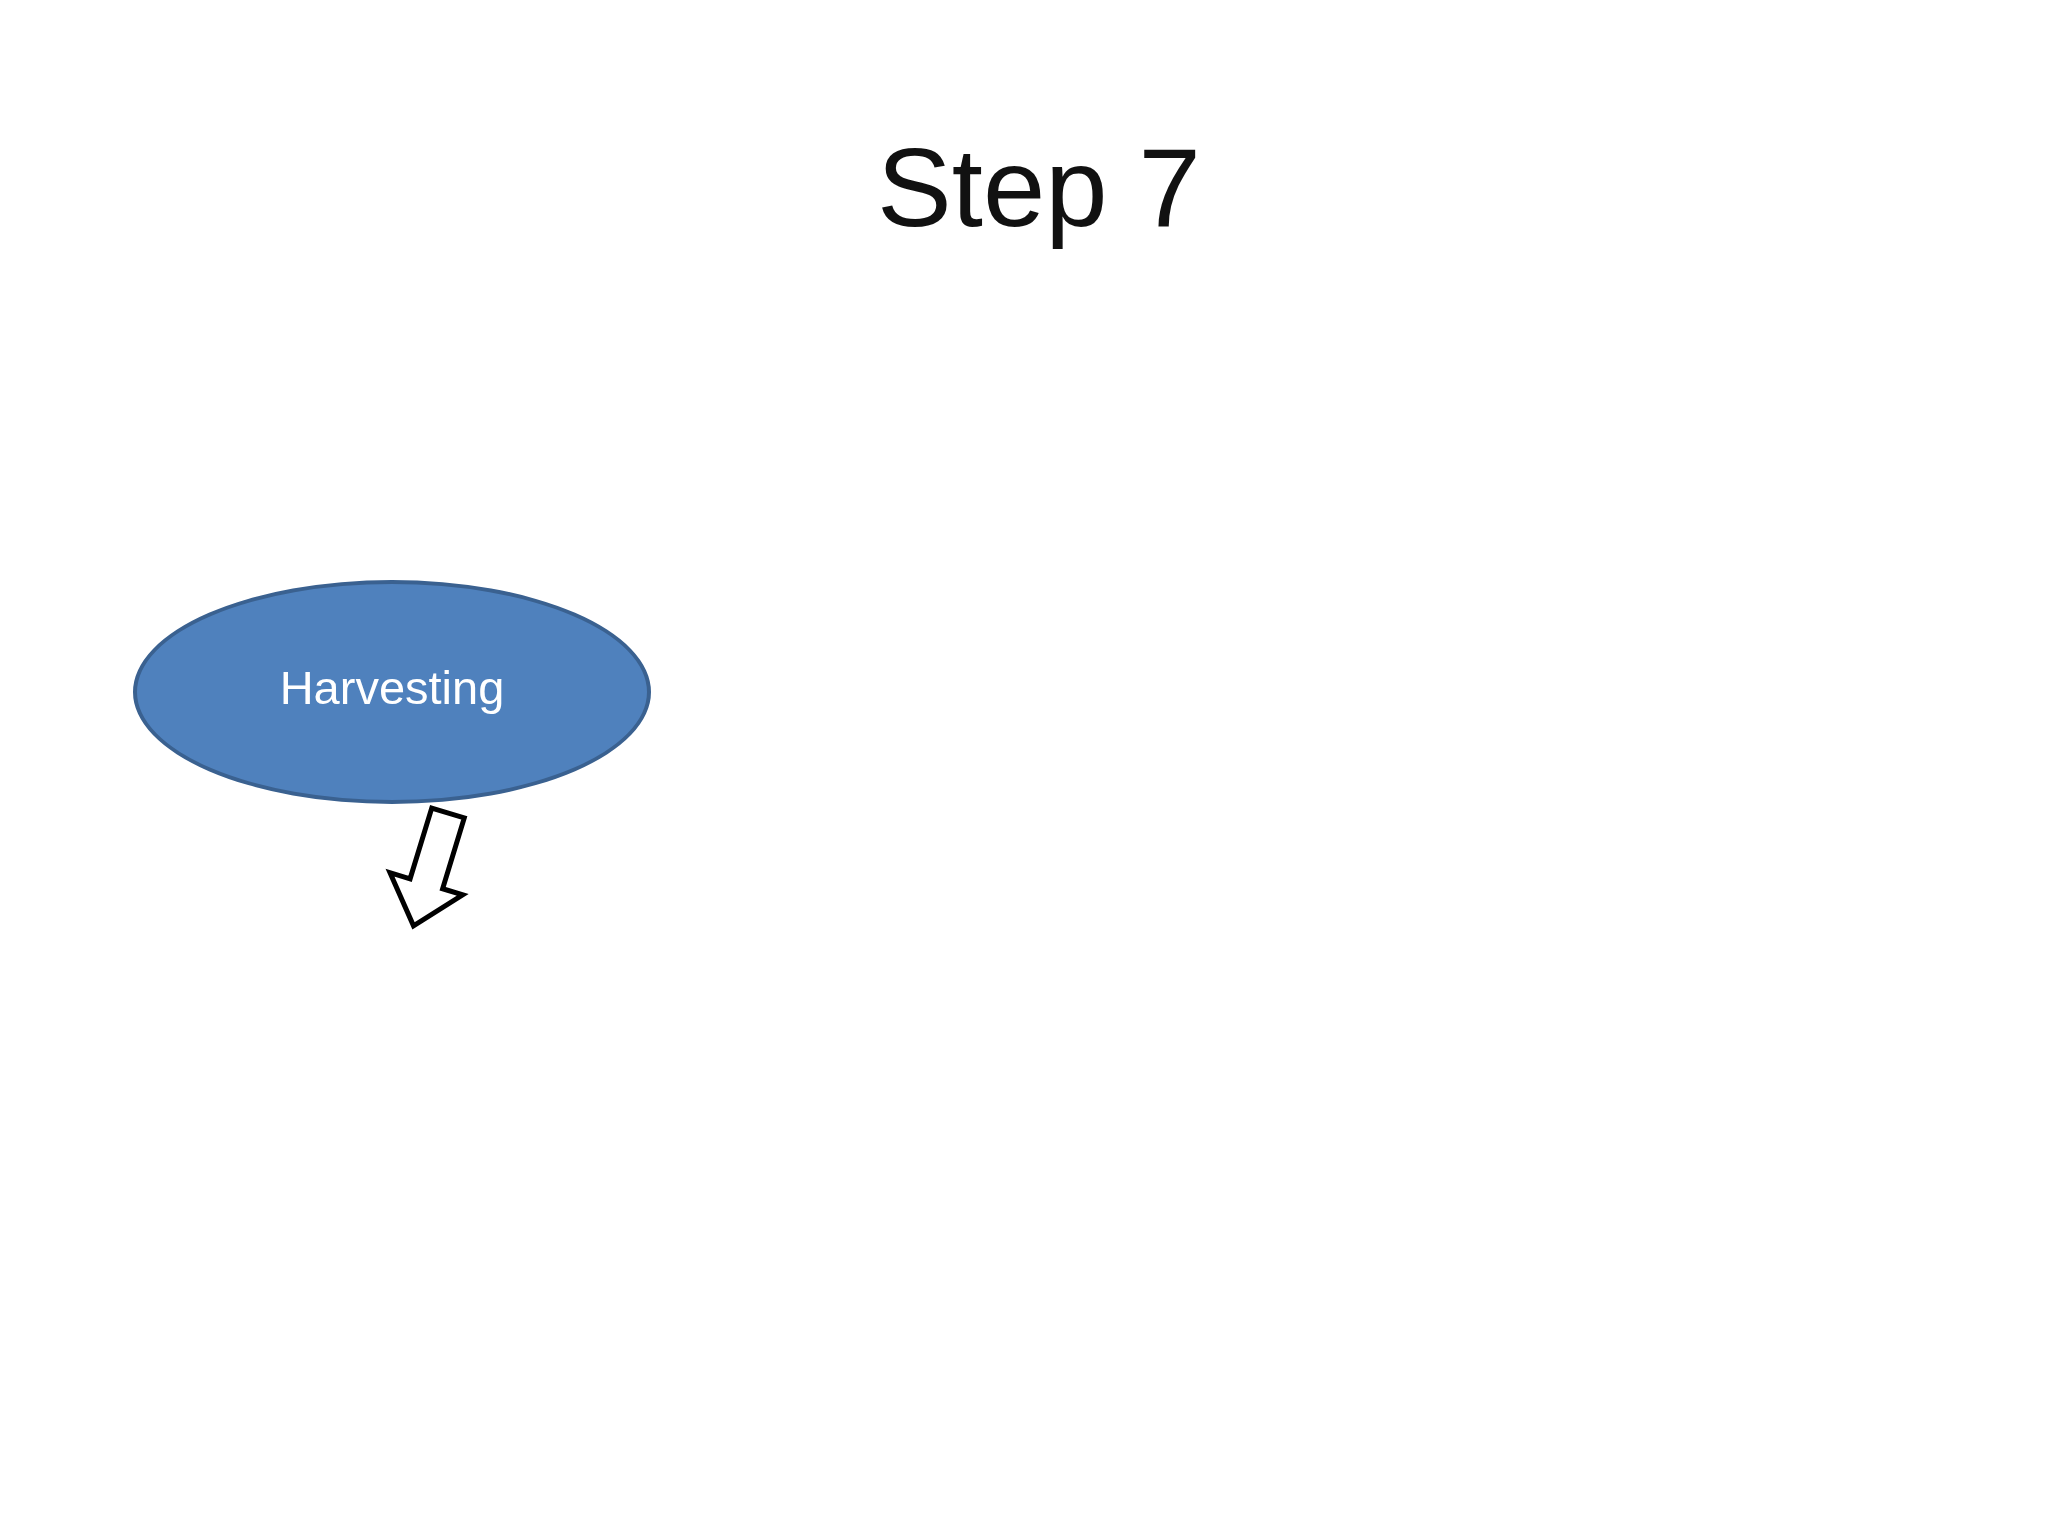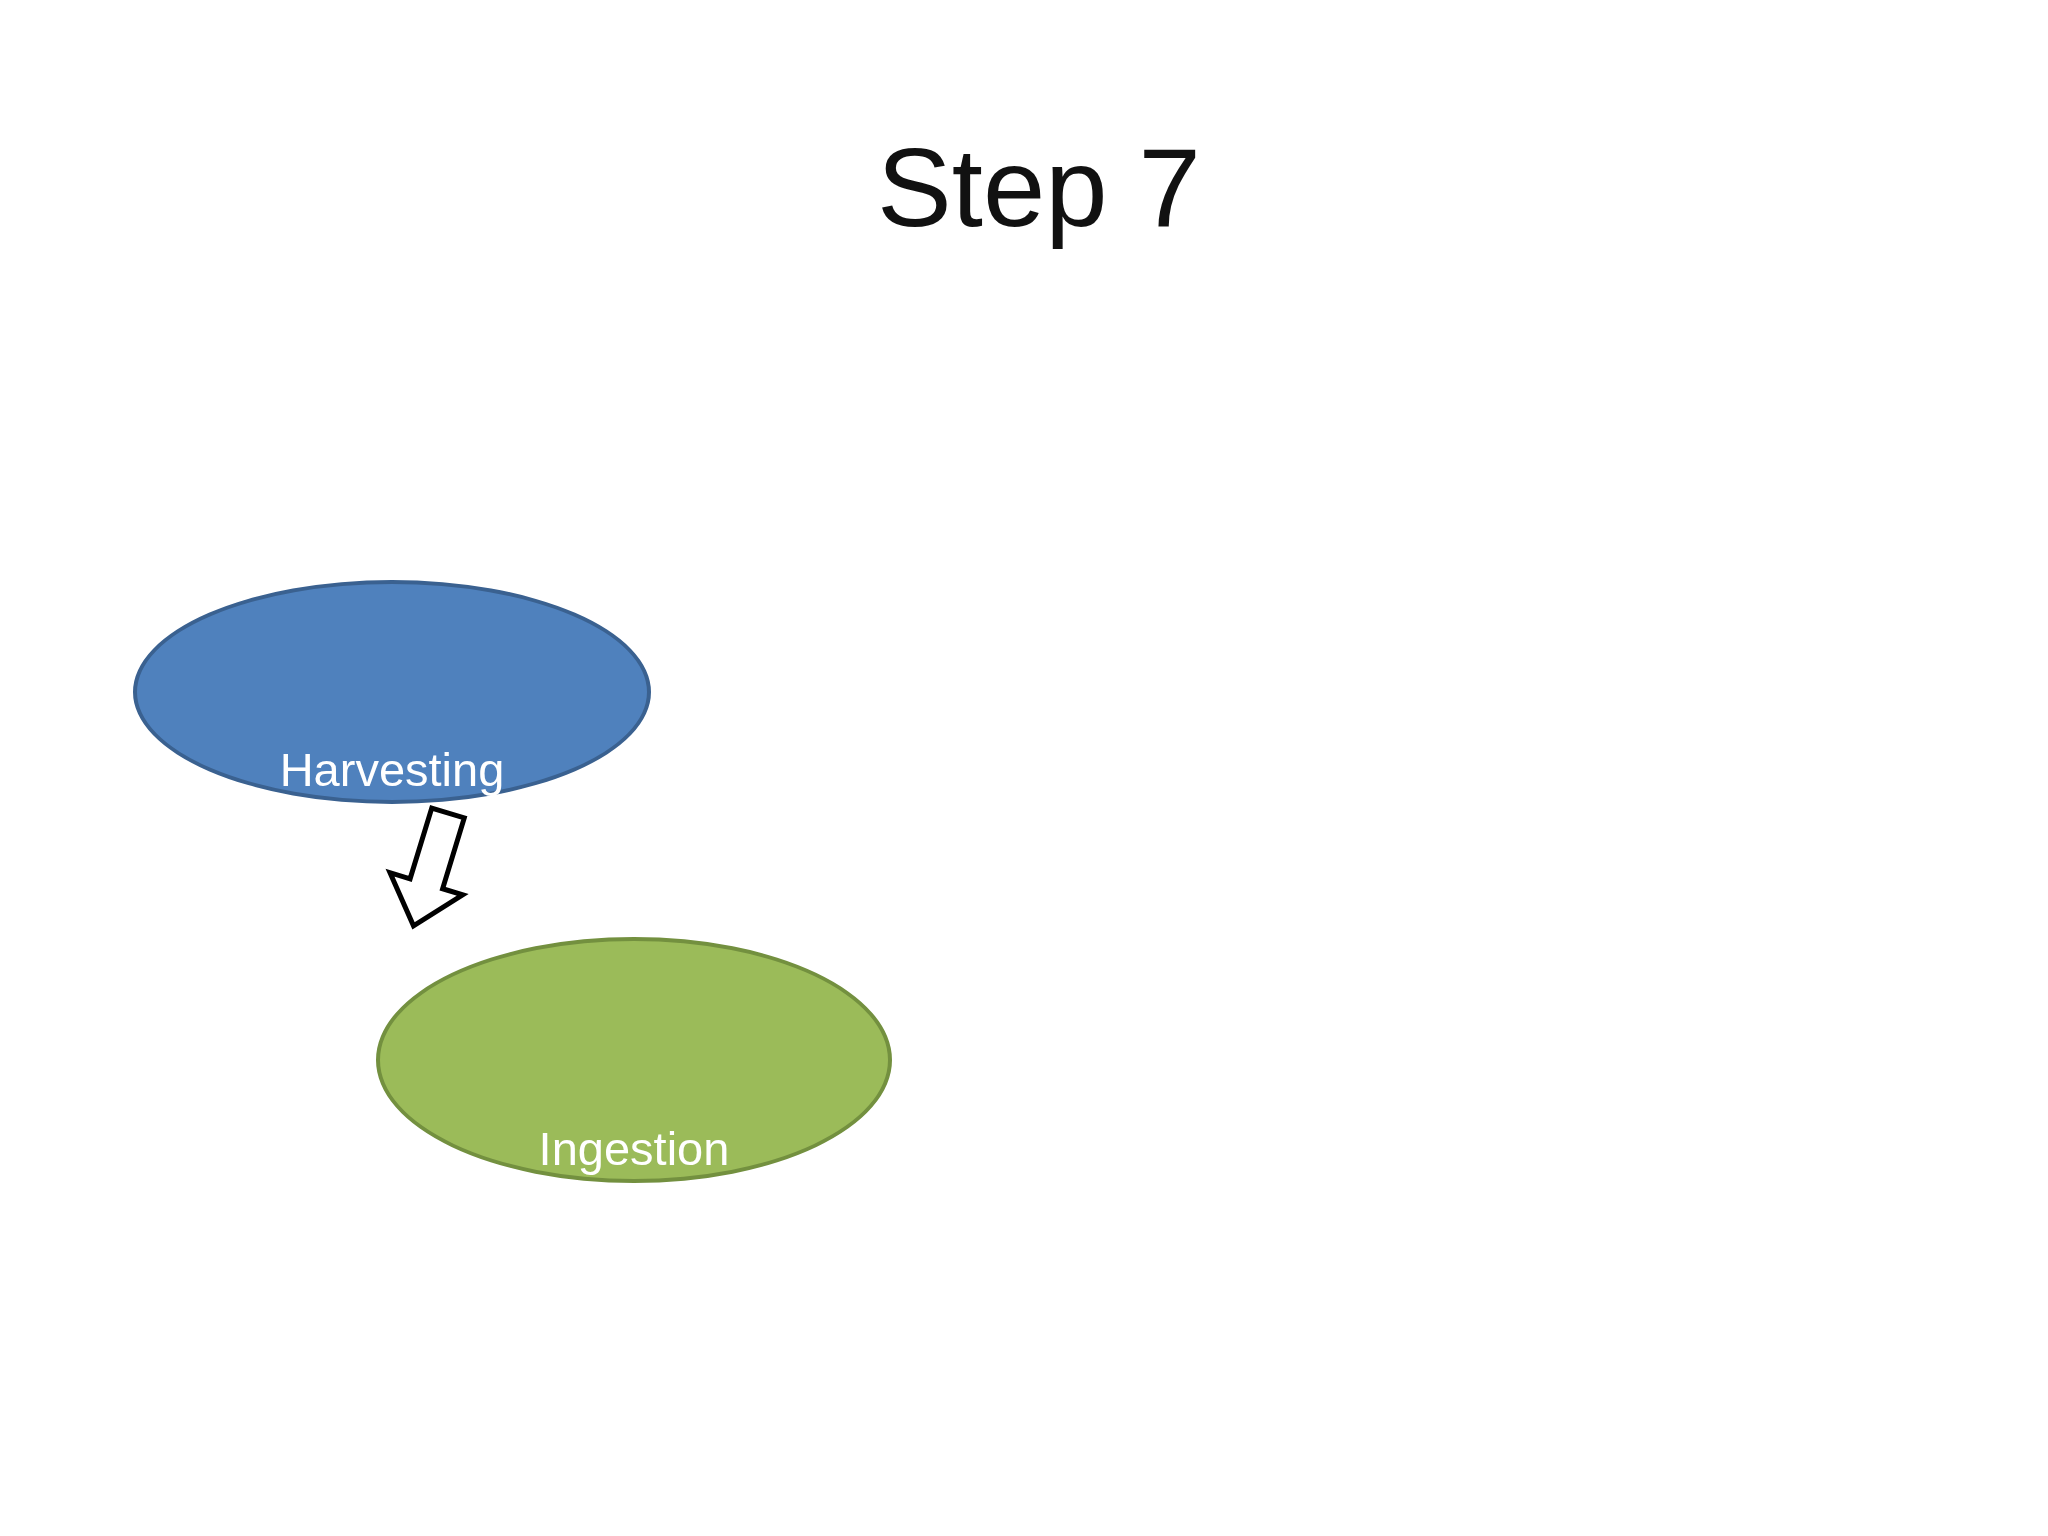--- a/index.html
+++ b/index.html
@@ -23,21 +23,21 @@
     text-align: center;
     font-size: 112px;
     line-height: 1.25;
     color: #111111;
     letter-spacing: 0px;
   }
   .node {
     position: absolute;
     border-radius: 50%;
     display: flex;
-    align-items: flex-end;
+    align-items: center;
     justify-content: center;
     box-sizing: border-box;
   }
   .node-harvesting {
     left: 133px;
     top: 580px;
     width: 518px;
     height: 224px;
     background: #4F81BD;
     border: 4px solid #3A6190;
@@ -87,18 +87,15 @@
   <div class="node node-harvesting">
     <span class="node-label">Harvesting</span>
   </div>
 
   <svg class="arrow-layer" viewBox="0 0 2048 1536" xmlns="http://www.w3.org/2000/svg">
     <g transform="translate(448,813) rotate(17)">
       <polygon points="-17,0 17,0 17,74 38,74 0,118 -38,74 -17,74" fill="#ffffff" stroke="#000000" stroke-width="5" stroke-linejoin="miter"></polygon>
     </g>
   </svg>
 
-  <div class="node node-ingestion">
-    <span class="node-label">Ingestion</span>
-  </div>
 
 
 </div>
 
 </body></html>

